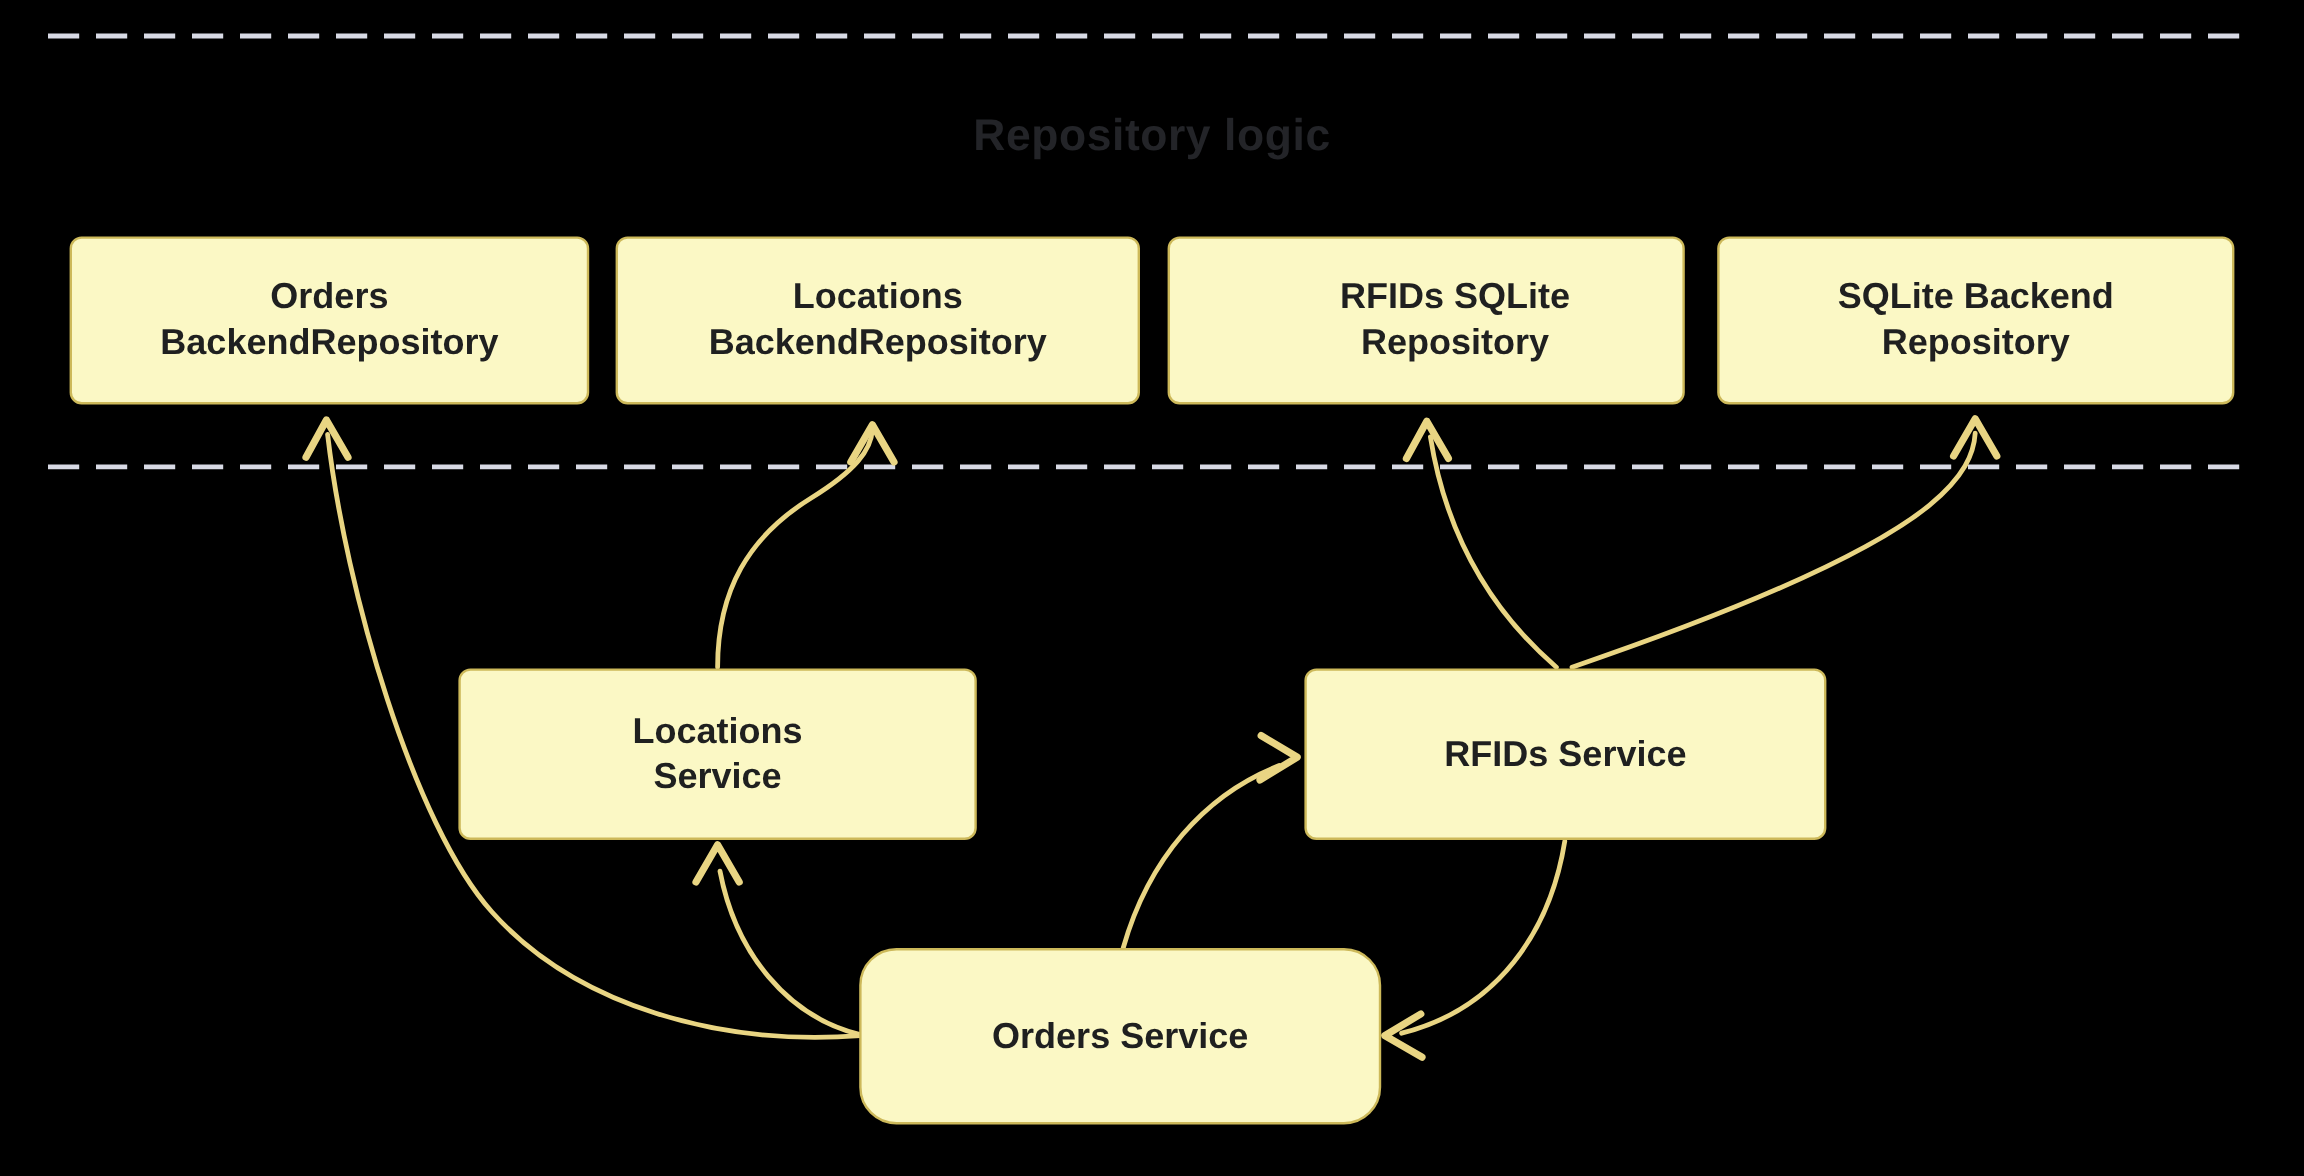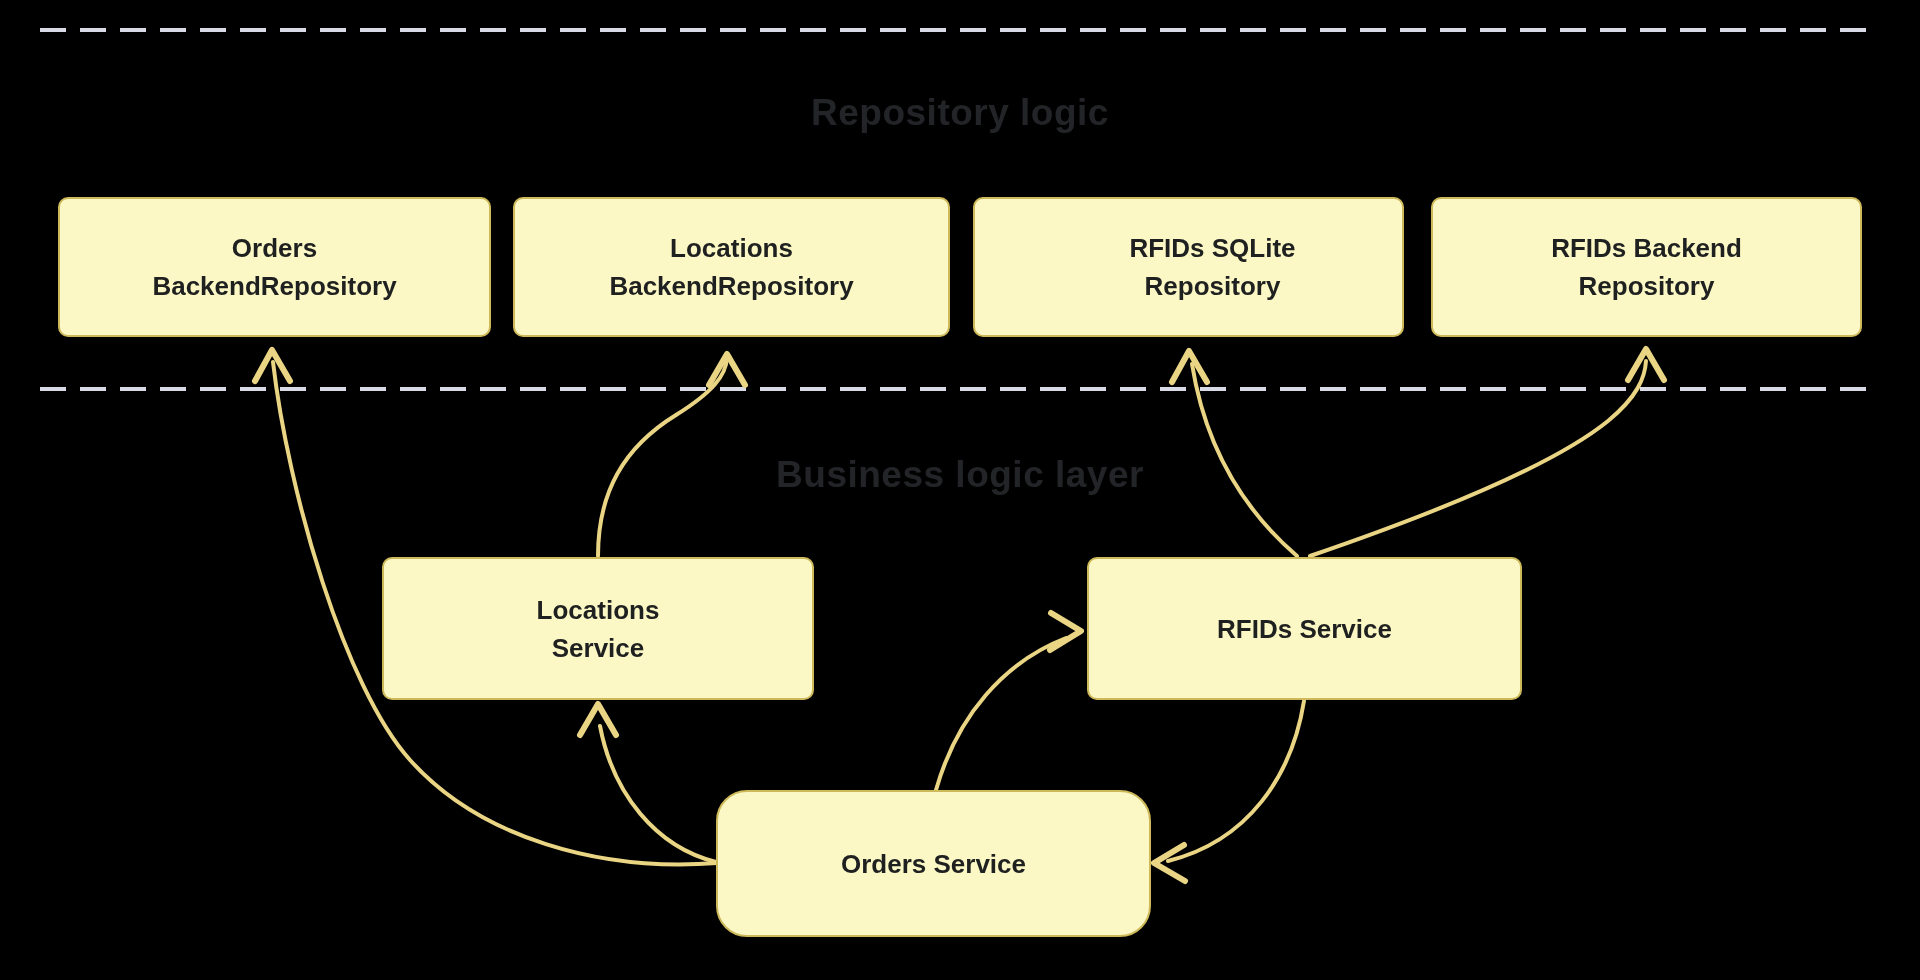--- a/index.html
+++ b/index.html
@@ -60,21 +60,21 @@
     z-index: 3;
     background: var(--node-fill, #FBF8C5);
     border: 2.5px solid var(--node-border, #CDB95A);
     border-radius: 10px;
     display: flex;
     align-items: center;
     justify-content: center;
     text-align: center;
     color: var(--node-text, #1F2020);
     font-weight: bold;
-    font-size: 26px;
+    font-size: 30px;
     line-height: 38px;
     white-space: pre-line;
     box-sizing: border-box;
   }
   .node.orders-backend-repo    { left: 58px;   top: 197px; width: 433px; height: 140px; }
   .node.locations-backend-repo { left: 513px;  top: 197px; width: 437px; height: 140px; }
   .node.rfids-sqlite-repo      { left: 973px;  top: 197px; width: 431px; height: 140px; padding-left: 48px; }
   .node.rfids-backend-repo     { left: 1431px; top: 197px; width: 431px; height: 140px; }
   .node.locations-service      { left: 382px;  top: 557px; width: 432px; height: 143px; }
   .node.rfids-service          { left: 1087px; top: 557px; width: 435px; height: 143px; }
@@ -120,28 +120,27 @@
       <polyline class="arrowhead" points="1628,380 1646,349 1664,380"></polyline>
     </g>
 
     <g>
       <path class="edge" d="M 1304 701 C 1292 776, 1248 841, 1168 861"></path>
       <polyline class="arrowhead" points="1184,845 1154,863 1185,881"></polyline>
     </g>
   </svg>
 
   <div class="layer-title repository">Repository logic</div>
-  <div class="layer-title business">Business logic layer</div>
 
   <div class="node orders-backend-repo">Orders
 BackendRepository</div>
   <div class="node locations-backend-repo">Locations
 BackendRepository</div>
   <div class="node rfids-sqlite-repo">RFIDs SQLite
 Repository</div>
-  <div class="node rfids-backend-repo">RFIDs Backend
+  <div class="node rfids-backend-repo">SQLite Backend
 Repository</div>
   <div class="node locations-service">Locations
 Service</div>
   <div class="node rfids-service">RFIDs Service</div>
   <div class="node orders-service">Orders Service</div>
 
 </div>
 
 </body></html>

